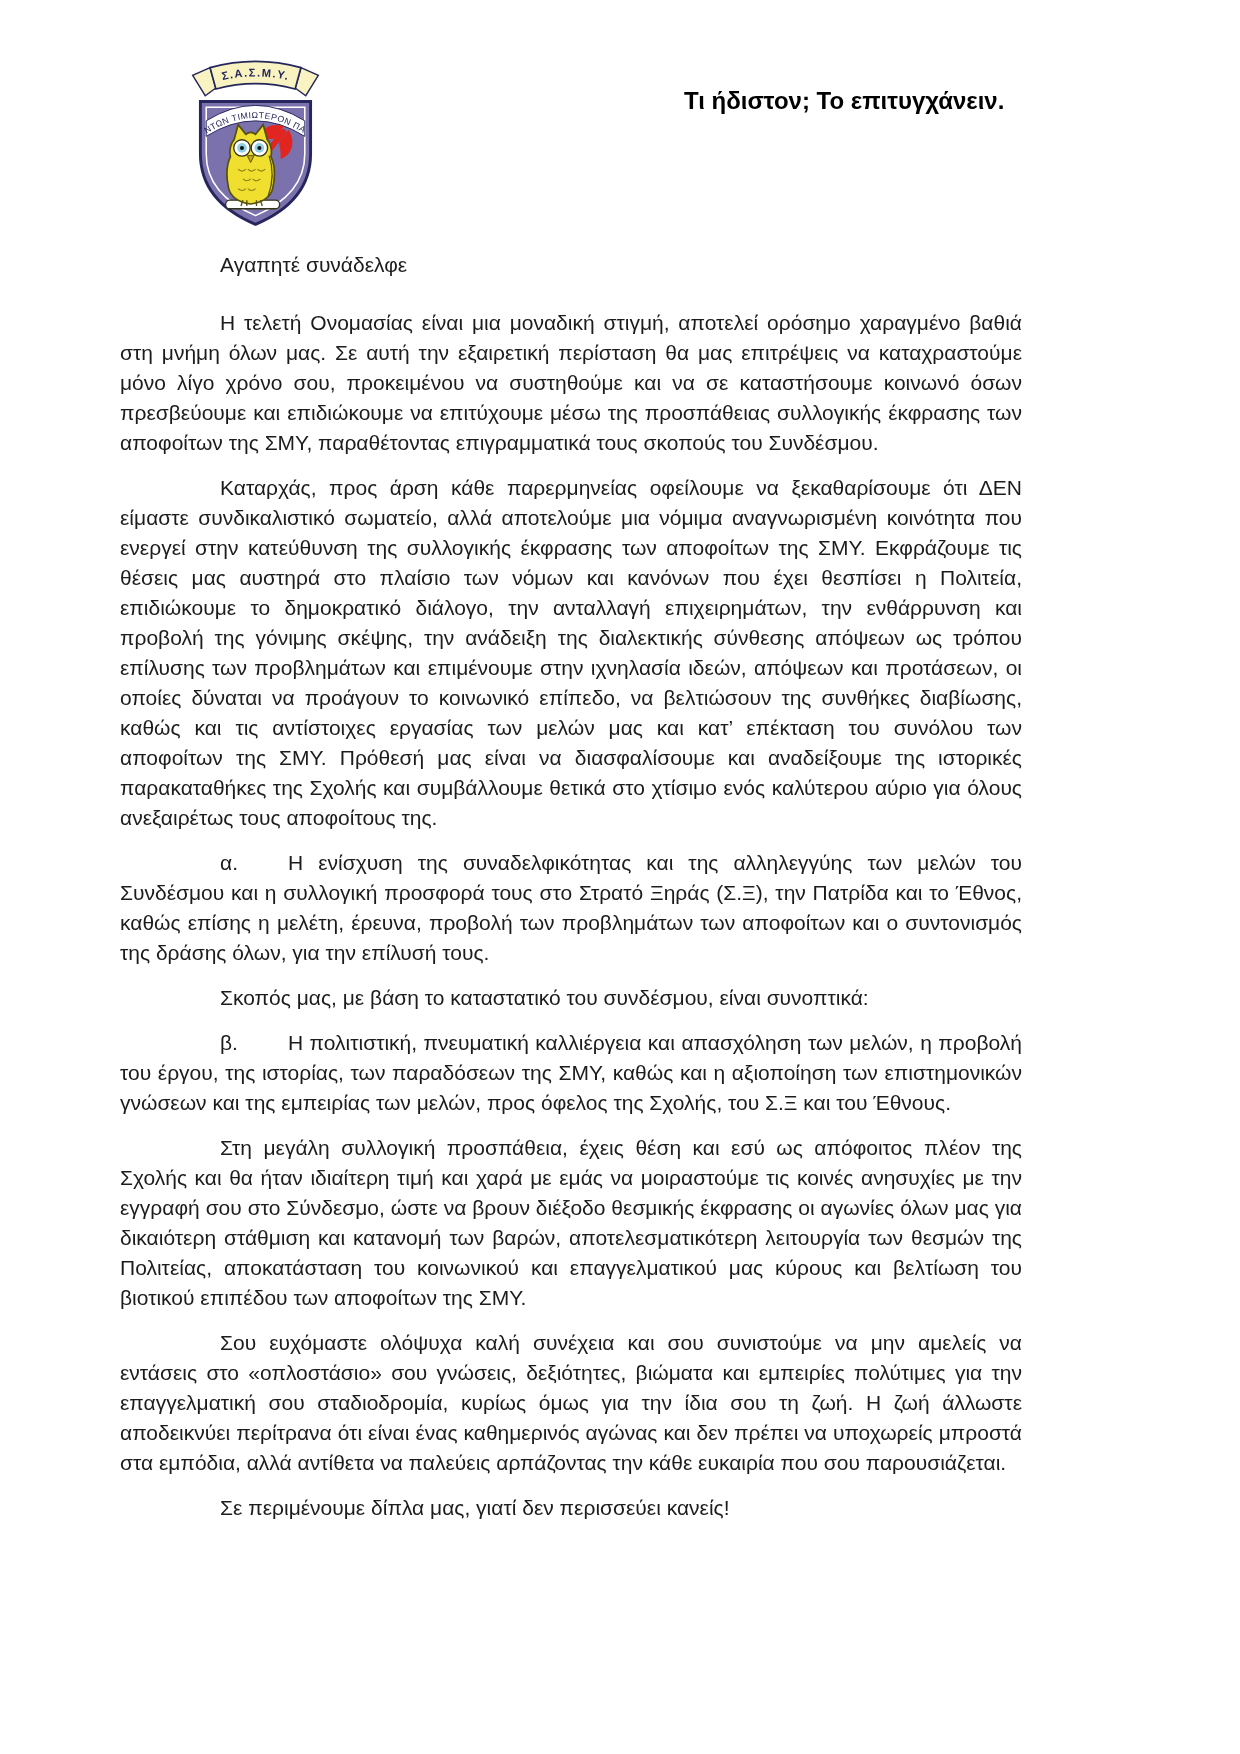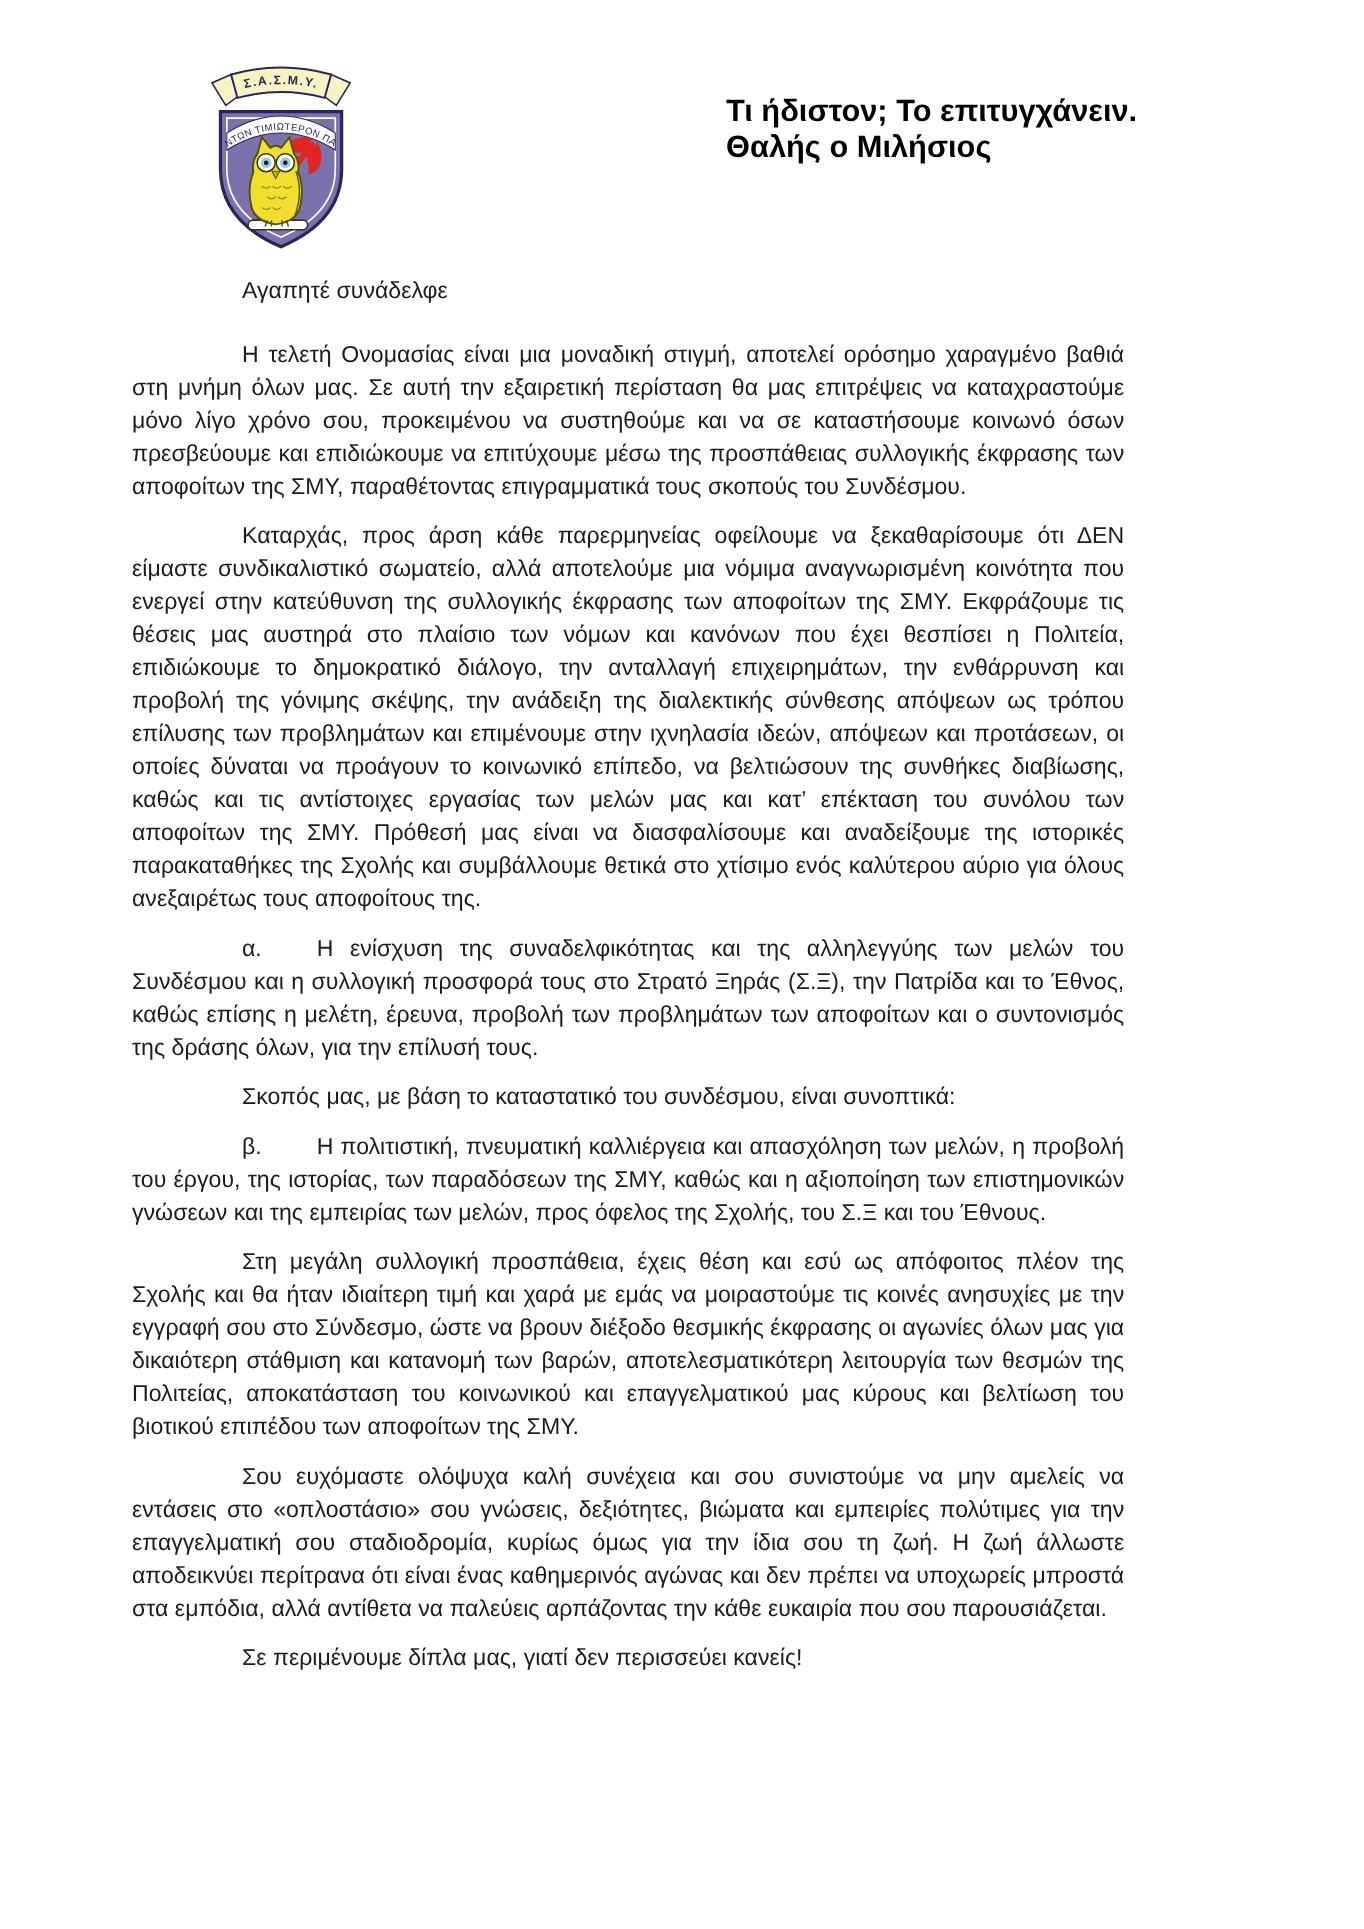--- a/index.html
+++ b/index.html
@@ -6,22 +6,22 @@
   .page{
     position:relative;
     width:1240px;height:1754px;
     background:#ffffff;
     overflow:hidden;
     font-family:"Liberation Sans", sans-serif;
     color:#1c1c1c;
   }
   .emblem{position:absolute;left:183px;top:56px;width:145px;height:180px;}
   .quote{
-    position:absolute;left:660px;top:84px;
-    font-size:28px;font-weight:700;line-height:33px;color:#000;
+    position:absolute;left:684px;top:84px;
+    font-size:24px;font-weight:700;line-height:33px;color:#000;
   }
   .letter{
     position:absolute;left:120px;top:250px;width:902px;
     font-size:21px;line-height:30px;text-align:justify;
   }
   .salutation{margin:0 0 28px;text-indent:100px;text-align:left;}
   p.para{margin:0 0 15px;text-indent:100px;}
   p.para:last-child{margin-bottom:0;}
   .lead-gap{display:inline-block;width:50px;}
   svg text{font-family:"Liberation Sans", sans-serif;}
@@ -74,21 +74,20 @@
                  M62,124 q4,4 8,0 M72,124 q4,4 8,0
                  M57,134 q4,4 8,0 M67,134 q4,4 8,0" fill="none" stroke="#8a7f16" stroke-width="1.1"></path>
         <path d="M89,100 Q96,120 88,142" fill="none" stroke="#55500f" stroke-width="1.3"></path>
         <path d="M62,146 l-2,6 M66,146 l0,6 M76,146 l0,6 M80,146 l2,6" stroke="#55500f" stroke-width="1.4"></path>
       </g>
     </g>
   </svg>
 
   <div class="quote">
     <div>Τι ήδιστον; Το επιτυγχάνειν.</div>
-    <div>Θαλής ο Μιλήσιος</div>
   </div>
 
   <div class="letter">
     <p class="salutation">Αγαπητέ συνάδελφε</p>
 
     <p class="para">Η τελετή Ονομασίας είναι μια μοναδική στιγμή, αποτελεί ορόσημο χαραγμένο βαθιά στη μνήμη όλων μας. Σε αυτή την εξαιρετική περίσταση θα μας επιτρέψεις να καταχραστούμε μόνο λίγο χρόνο σου, προκειμένου να συστηθούμε και να σε καταστήσουμε κοινωνό όσων πρεσβεύουμε και επιδιώκουμε να επιτύχουμε μέσω της προσπάθειας συλλογικής έκφρασης των αποφοίτων της ΣΜΥ, παραθέτοντας επιγραμματικά τους σκοπούς του Συνδέσμου.</p>
     <p class="para">Καταρχάς, προς άρση κάθε παρερμηνείας οφείλουμε να ξεκαθαρίσουμε ότι ΔΕΝ είμαστε συνδικαλιστικό σωματείο, αλλά αποτελούμε μια νόμιμα αναγνωρισμένη κοινότητα που ενεργεί στην κατεύθυνση της συλλογικής έκφρασης των αποφοίτων της ΣΜΥ. Εκφράζουμε τις θέσεις μας αυστηρά στο πλαίσιο των νόμων και κανόνων που έχει θεσπίσει η Πολιτεία, επιδιώκουμε το δημοκρατικό διάλογο, την ανταλλαγή επιχειρημάτων, την ενθάρρυνση και προβολή της γόνιμης σκέψης, την ανάδειξη της διαλεκτικής σύνθεσης απόψεων ως τρόπου επίλυσης των προβλημάτων και επιμένουμε στην ιχνηλασία ιδεών, απόψεων και προτάσεων, οι οποίες δύναται να προάγουν το κοινωνικό επίπεδο, να βελτιώσουν της συνθήκες διαβίωσης, καθώς και τις αντίστοιχες εργασίας των μελών μας και κατ’ επέκταση του συνόλου των αποφοίτων της ΣΜΥ. Πρόθεσή μας είναι να διασφαλίσουμε και αναδείξουμε της ιστορικές παρακαταθήκες της Σχολής και συμβάλλουμε θετικά στο χτίσιμο ενός καλύτερου αύριο για όλους ανεξαιρέτως τους αποφοίτους της.</p>
     <p class="para"><span>α.</span><span class="lead-gap"></span><span>Η ενίσχυση της συναδελφικότητας και της αλληλεγγύης των μελών του Συνδέσμου και η συλλογική προσφορά τους στο Στρατό Ξηράς (Σ.Ξ), την Πατρίδα και το Έθνος, καθώς επίσης η μελέτη, έρευνα, προβολή των προβλημάτων των αποφοίτων και ο συντονισμός της δράσης όλων, για την επίλυσή τους.</span></p>
 
     <p class="para">Σκοπός μας, με βάση το καταστατικό του συνδέσμου, είναι συνοπτικά:</p>

